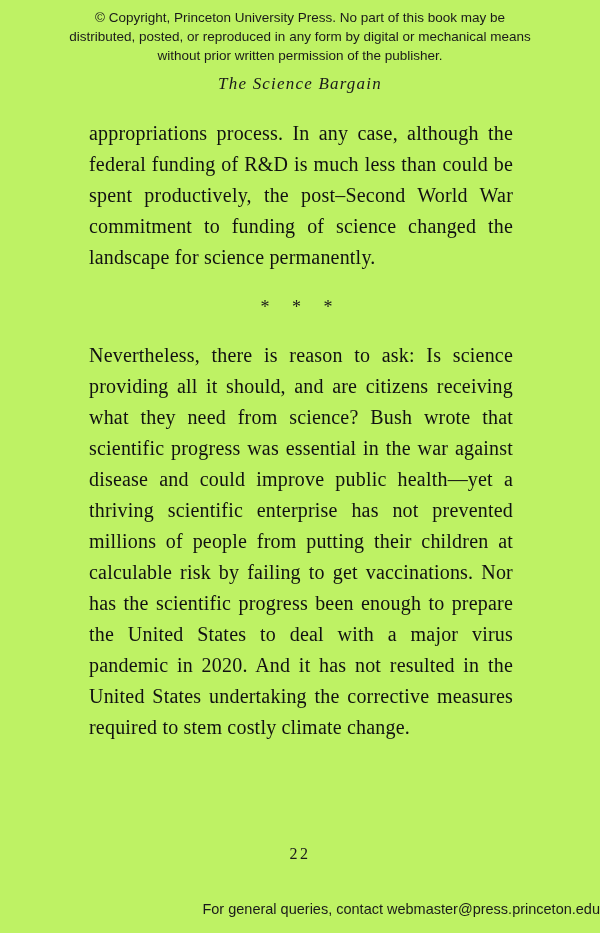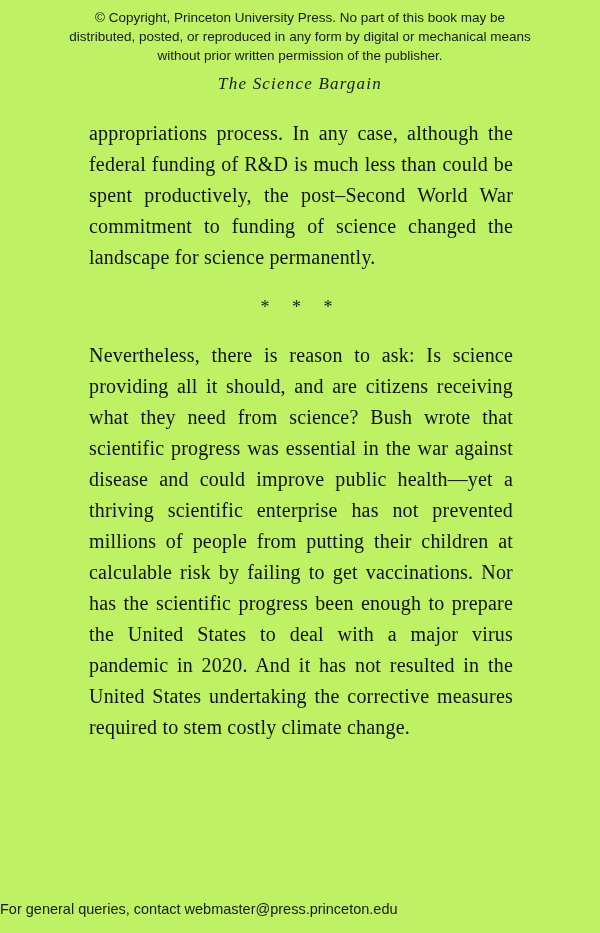--- a/index.html
+++ b/index.html
@@ -67,21 +67,21 @@
     font-family: "Liberation Serif", "DejaVu Serif", serif;
     font-size: 16px;
     letter-spacing: 2.5px;
     color: #1a1a1a;
   }
   .footer-note {
     position: absolute;
     top: 901px;
     left: 0;
     width: 100%;
-    text-align: left;
+    text-align: right;
     font-family: "Liberation Sans", "DejaVu Sans", sans-serif;
     font-size: 14.5px;
     color: #1a1a1a;
   }
 </style>
 </head>
 <body>
 
 <div class="page">
 
@@ -90,16 +90,17 @@
   <div class="running-head">The Science Bargain</div>
 
   <div class="text-block">
     <p>appropriations process. In any case, although the federal funding of R&amp;D is much less than could be spent productively, the post–Second World War commitment to funding of science changed the landscape for science permanently.</p>
 
     <div class="section-separator">* * *</div>
 
     <p>Nevertheless, there is reason to ask: Is science providing all it should, and are citizens receiving what they need from science? Bush wrote that scientific progress was essential in the war against disease and could improve public health—yet a thriving scientific enterprise has not prevented millions of people from putting their children at calculable risk by failing to get vaccinations. Nor has the scientific progress been enough to prepare the United States to deal with a major virus pandemic in 2020. And it has not resulted in the United States undertaking the corrective measures required to stem costly climate change.</p>
   </div>
 
+  <div class="page-number">22</div>
 
   <div class="footer-note">For general queries, contact webmaster@press.princeton.edu</div>
 
 </div>
 
 </body></html>

